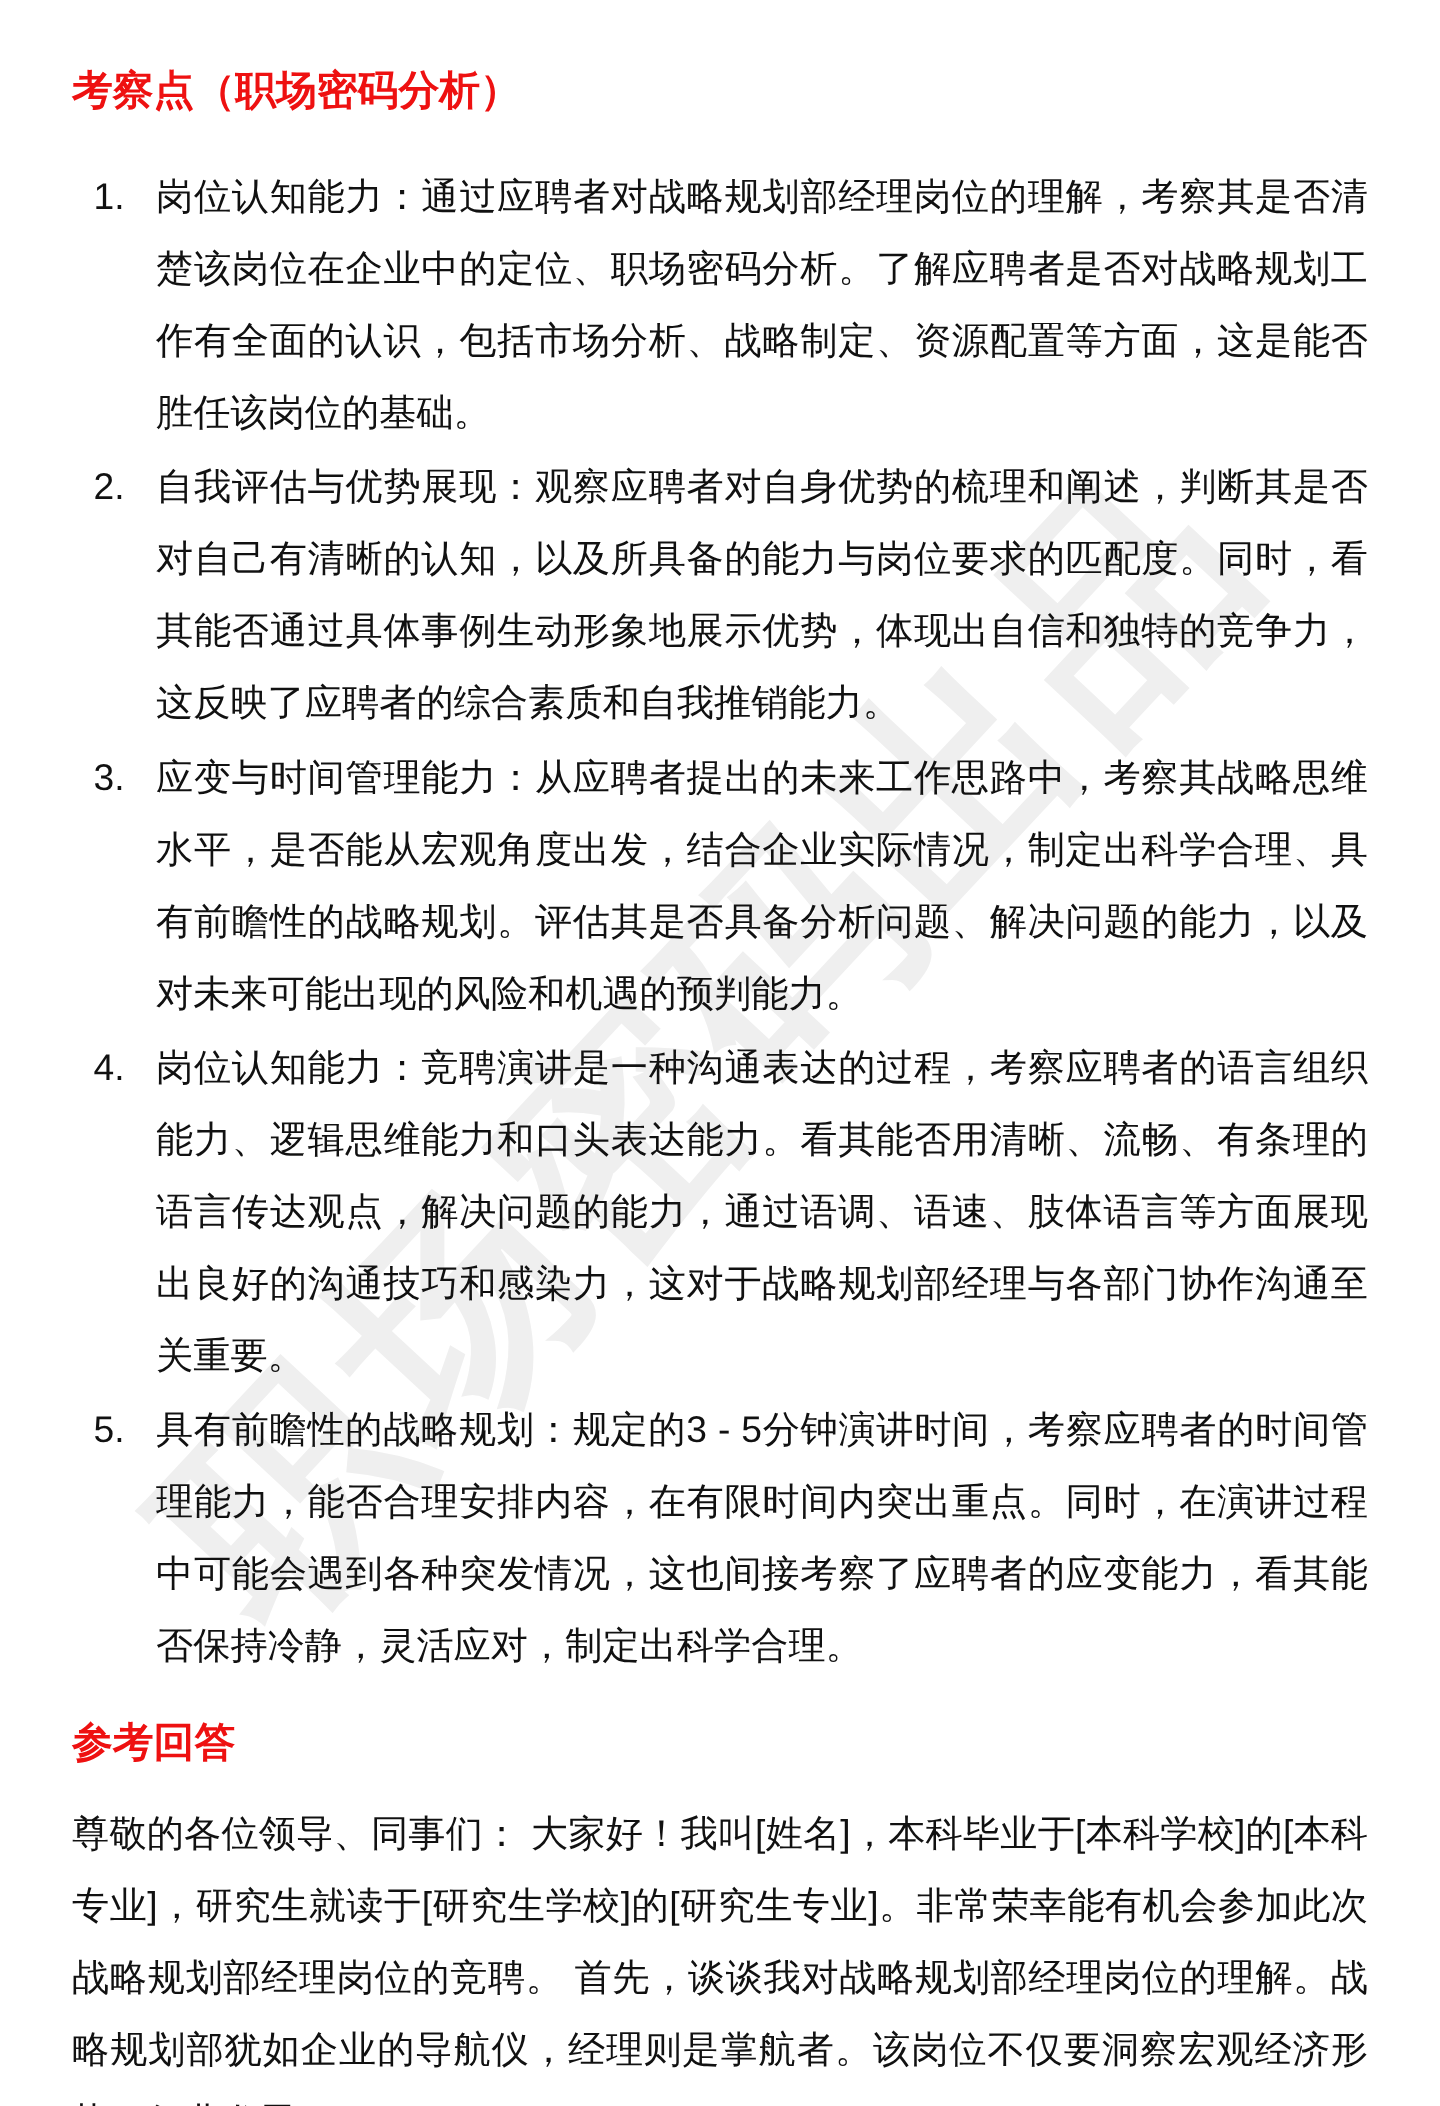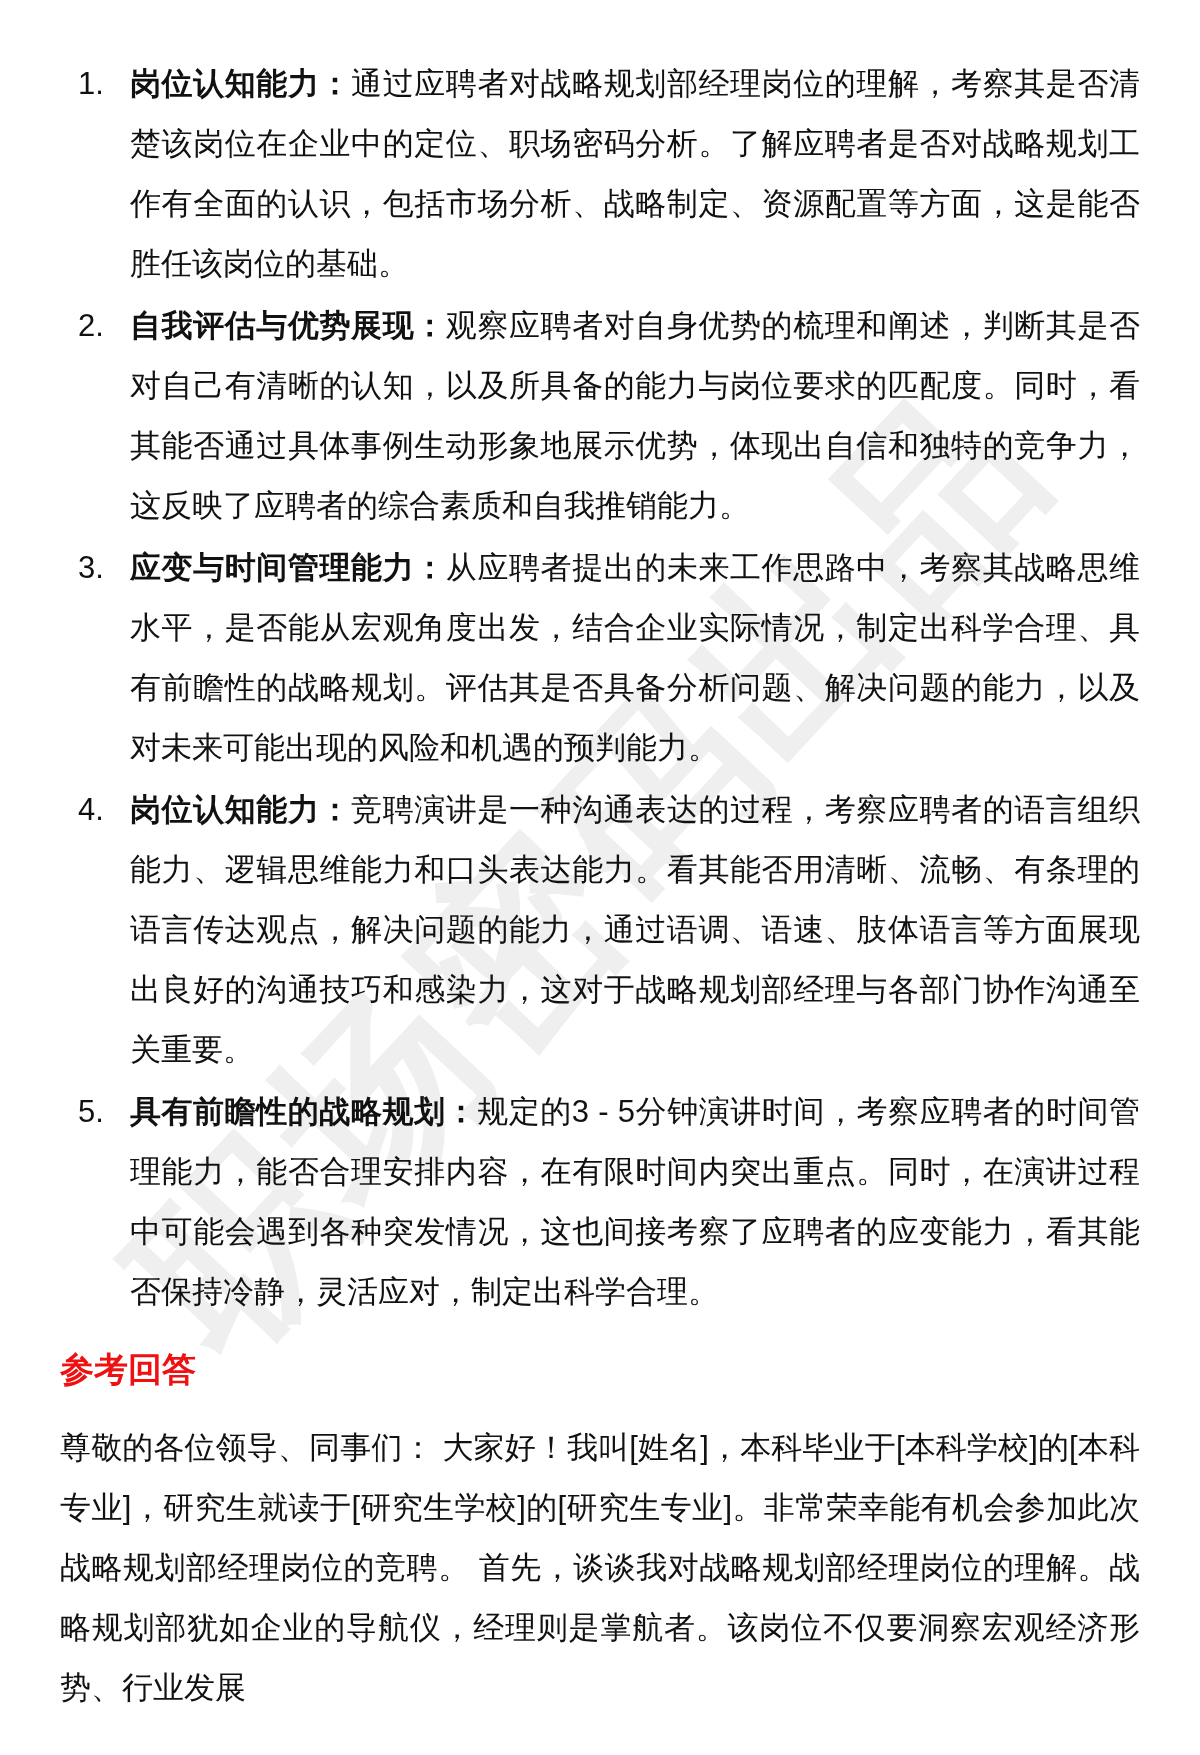--- a/index.html
+++ b/index.html
@@ -40,58 +40,58 @@
   }
   .red-heading {
     color: var(--heading, #ee1111);
     font-size: 34px;
     font-weight: bold;
     line-height: 44px;
     margin: 0 0 36px 0;
   }
   .red-heading.answer-h {
     margin: 28px 0 24px 0;
-    font-family: Liberation Mono, monospace;
   }
   ol.points {
     list-style: none;
     margin: 0;
     padding: 0;
     font-size: 31px;
     line-height: 60px;
     text-align: justify;
   }
   ol.points li {
     position: relative;
     padding-left: 70px;
     margin: 0 0 2px 0;
   }
   .li-num {
     position: absolute;
     left: 18px;
     top: 0;
     font-weight: normal;
   }
-  .term { font-weight: bold; }
+  .term { font-weight: normal; }
   p.answer {
     font-size: 31px;
     line-height: 60px;
     margin: 0;
     text-align: justify;
   }
 </style>
 </head>
 <body>
 
 <div class="page">
 
   <div class="watermark">职场密码出品</div>
 
   <div class="content">
 
+    <h2 class="red-heading">考察点（职场密码分析）</h2>
 
     <ol class="points">
       <li>
         <span class="li-num">1.</span>
         <span class="term">岗位认知能力：</span><span>通过应聘者对战略规划部经理岗位的理解，考察其是否清楚该岗位在企业中的定位、职场密码分析。了解应聘者是否对战略规划工作有全面的认识，包括市场分析、战略制定、资源配置等方面，这是能否胜任该岗位的基础。</span>
       </li>
       <li>
         <span class="li-num">2.</span>
         <span class="term">自我评估与优势展现：</span><span>观察应聘者对自身优势的梳理和阐述，判断其是否对自己有清晰的认知，以及所具备的能力与岗位要求的匹配度。同时，看其能否通过具体事例生动形象地展示优势，体现出自信和独特的竞争力，这反映了应聘者的综合素质和自我推销能力。</span>
       </li>

